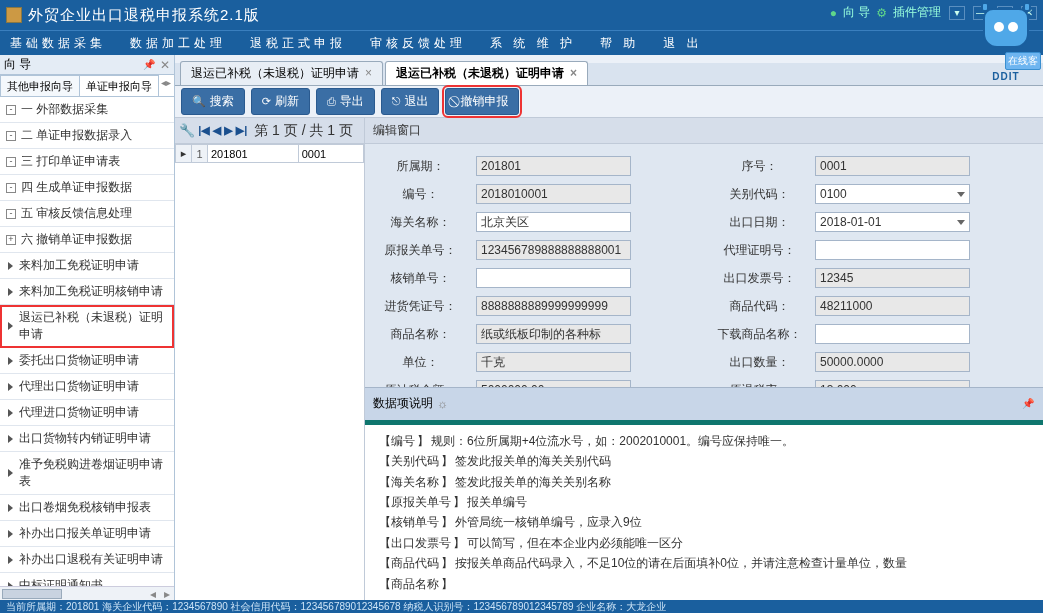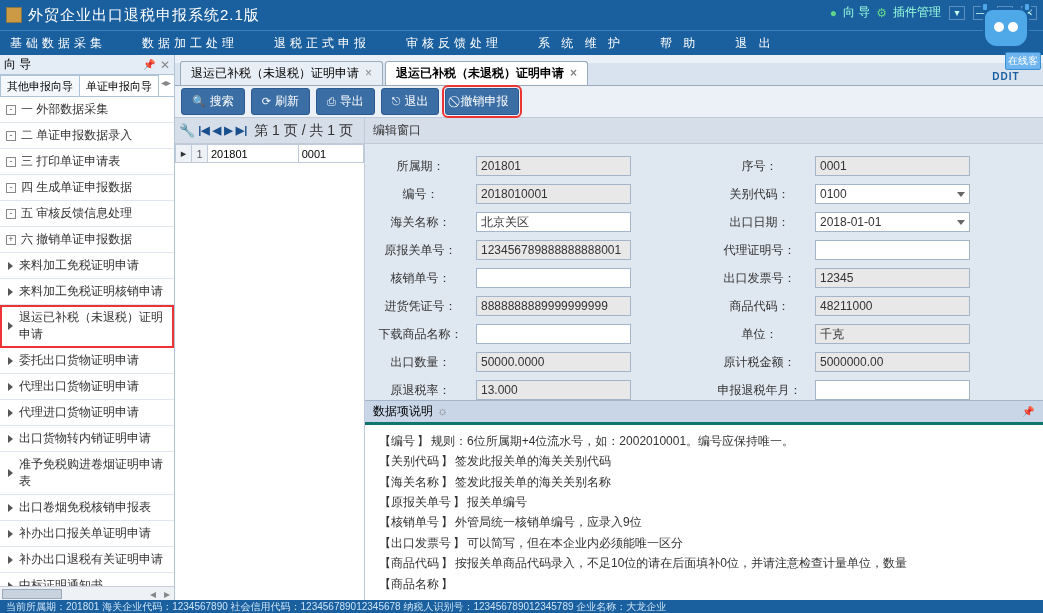--- a/index.html
+++ b/index.html
@@ -7,21 +7,21 @@
 
 
 .title-bar { height: 30px; background: linear-gradient(#1a5f9e,#1a5f9e); color: #fff; display: flex; align-items: center; padding: 0 6px; }
 .title-bar .logo { width: 16px; height: 16px; background:#c94; border:1px solid #874; margin-right:6px; }
 .title-bar .title { font-size: 15px; letter-spacing:1px; }
 .title-bar .right { position:absolute; right:6px; top:4px; display:flex; gap:6px; align-items:center; color:#9fd; font-size:12px;}
 .title-bar .right span { cursor:pointer; }
 .title-bar .winbtn { width:16px; height:14px; border:1px solid #5a8fc0; color:#cfe; display:inline-flex; align-items:center; justify-content:center; font-size:10px; margin-left:2px;}
 
 
-.menu-bar { height: 25px; background:#1a5f9e; display:flex; align-items:center; padding-left:10px; color:#fff; gap:36px; border-top:1px solid #3a7fbe;}
+.menu-bar { height: 25px; background:#1a5f9e; display:flex; align-items:center; padding-left:10px; color:#fff; gap:24px; border-top:1px solid #3a7fbe;}
 .menu-bar span { cursor:pointer; letter-spacing:4px; font-size:12px;}
 
 
 .mascot { position:absolute; right:2px; top:8px; width:70px; height:70px; z-index:50;}
 .mascot .head { width:46px; height:40px; background:#4fa8e8; border-radius:10px 10px 14px 14px; border:2px solid #1a5f9e; position:relative; margin:0 auto;}
 .mascot .head::before,.mascot .head::after{content:"";position:absolute;width:10px;height:10px;background:#fff;border-radius:50%;top:12px;}
 .mascot .head::before{left:9px;} .mascot .head::after{right:9px;}
 .mascot .ear1,.mascot .ear2{position:absolute;width:8px;height:10px;background:#4fa8e8;border:2px solid #1a5f9e;border-radius:3px;top:-6px;}
 .mascot .ear1{left:10px;} .mascot .ear2{right:10px;}
 .mascot .badge{position:absolute;right:0;top:44px;background:#6eb5f0;color:#fff;border:1px solid #3a8fd0;padding:1px 2px;font-size:10px;border-radius:2px;}
@@ -81,21 +81,21 @@
 
 .form-area { flex:1; background:#dfe7f1; overflow:auto; padding:8px 0;}
 .form-grid { display:grid; grid-template-columns: 1fr 1fr; }
 .frow { display:flex; align-items:center; padding:4px 6px;}
 .frow label { width:105px; text-align:center; padding-right:6px; font-size:12px; color:#333;}
 .frow .inp { flex:1; max-width:155px; height:20px; background:#fff; border:1px solid #a5b5c9; padding:0 4px; font-size:12px; color:#333; display:flex; align-items:center; overflow:hidden; white-space:nowrap;}
 .frow .inp.gray { background:#e8e8e8;}
 .frow .inp.combo::after{content:"";width:0;height:0;border-left:4px solid transparent;border-right:4px solid transparent;border-top:5px solid #666;margin-left:auto;}
 
 .help-panel { border-top:1px solid #a5b5c9;}
-.help-header { height:24px; background:#c8d6e8; display:flex; align-items:center; padding:0 8px; font-size:12px; gap:4px; border-bottom:3px solid #0f766e;}
+.help-header { height:37px; background:#c8d6e8; display:flex; align-items:center; padding:0 8px; font-size:12px; gap:4px; border-bottom:5px solid #0f766e;}
 .help-header .pin{margin-left:auto;color:#888;font-size:10px;}
 .help-body { background:#fff; padding:6px 14px; font-size:12px; color:#333; line-height:1.7;}
 .help-body .row{display:flex;}
 .help-body .k{white-space:nowrap;}
 .help-body .b{width:16px;text-align:center;}
 .help-body .v{flex:1;white-space:nowrap;overflow:hidden;}
 
 
 .status-bar { height:13px; background:#1a5f9e; color:#cde4f7; font-size:10px; padding:0 6px; overflow:hidden; white-space:nowrap;}
 </style>
@@ -331,20 +331,24 @@
               </div>
               <div class="frow">
                 <label>进货凭证号：</label>
                 <div class="inp gray">8888888889999999999</div>
               </div>
               <div class="frow">
                 <label>商品代码：</label>
                 <div class="inp gray">48211000</div>
               </div>
               <div class="frow">
+                <label>商品名称：</label>
+                <div class="inp gray">纸或纸板印制的各种标</div>
+              </div>
+              <div class="frow">
                 <label>下载商品名称：</label>
                 <div class="inp"></div>
               </div>
               <div class="frow">
                 <label>单位：</label>
                 <div class="inp gray">千克</div>
               </div>
               <div class="frow">
                 <label>出口数量：</label>
                 <div class="inp gray">50000.0000</div>

